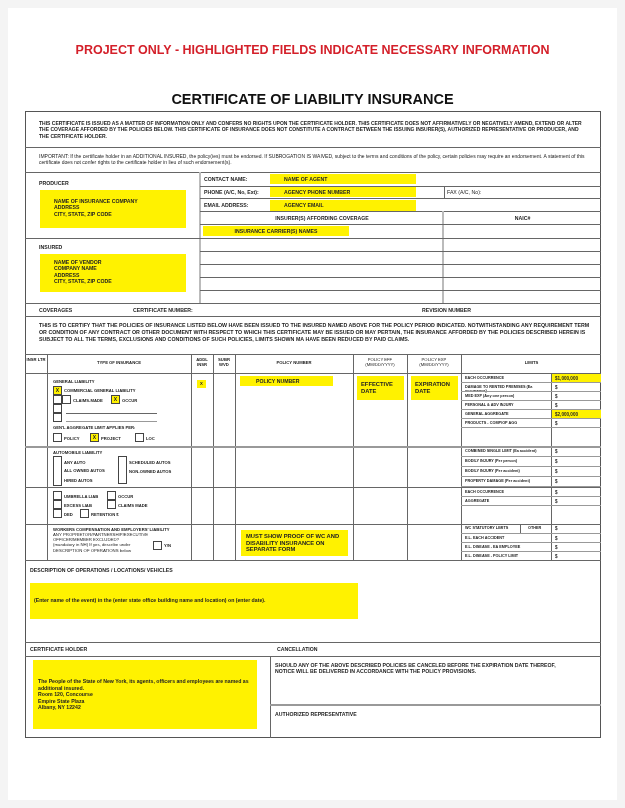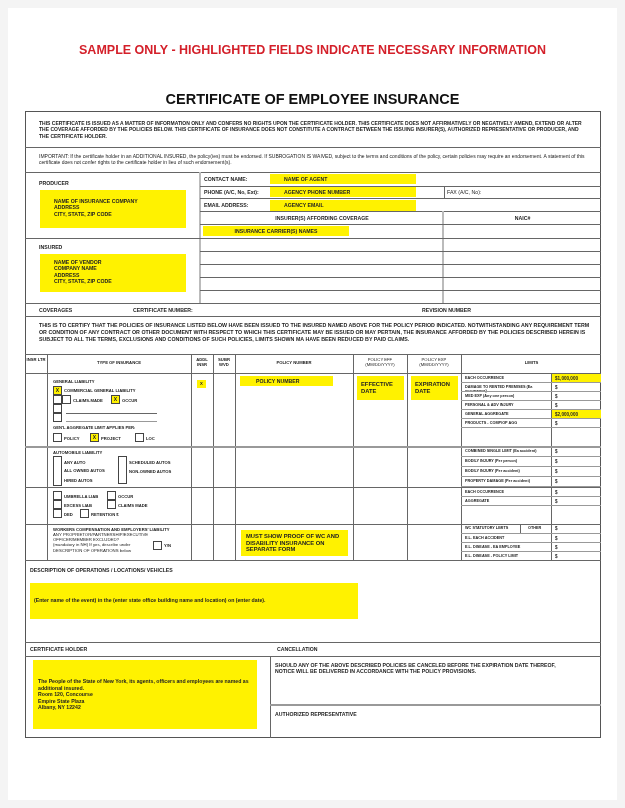--- a/index.html
+++ b/index.html
@@ -17,22 +17,22 @@
 .t5{font-size:5.2px;font-weight:bold;line-height:6.4px}
 .t4{font-size:4.2px;font-weight:bold;line-height:5px}
 .t6{font-size:5.8px;font-weight:bold}
 .cb{position:absolute;width:9px;height:9px;border:1px solid #444;background:#fff;font-size:5px;text-align:center;line-height:7px;font-weight:bold}
 .cbx{background:#fff200}
 </style>
 </head>
 <body>
 
 <div class="page"></div>
-<div class="abs sample">SAMPLE ONLY - HIGHLIGHTED FIELDS INDICATE NECESSARY INFORMATION</div>
-<div class="abs title">CERTIFICATE OF EMPLOYEE INSURANCE</div>
+<div class="abs sample">PROJECT ONLY - HIGHLIGHTED FIELDS INDICATE NECESSARY INFORMATION</div>
+<div class="abs title">CERTIFICATE OF LIABILITY INSURANCE</div>
 <div class="abs frame"></div>
 
 <div class="abs t5" style="left:39px;top:120px;width:550px;font-size:5px">THIS CERTIFICATE IS ISSUED AS A MATTER OF INFORMATION ONLY AND CONFERS NO RIGHTS UPON THE CERTIFICATE HOLDER. THIS CERTIFICATE DOES NOT AFFIRMATIVELY OR NEGATIVELY AMEND, EXTEND OR ALTER THE COVERAGE AFFORDED BY THE POLICIES BELOW. THIS CERTIFICATE OF INSURANCE DOES NOT CONSTITUTE A CONTRACT BETWEEN THE ISSUING INSURER(S), AUTHORIZED REPRESENTATIVE OR PRODUCER, AND THE CERTIFICATE HOLDER.</div>
 <div class="hr" style="left:25px;top:147px;width:576px"></div>
 <div class="abs" style="left:39px;top:153px;width:550px;font-size:5px;line-height:6.4px">IMPORTANT: If the certificate holder in an ADDITIONAL INSURED, the policy(ies) must be endorsed. If SUBROGATION IS WAIVED, subject to the terms and conditions of the policy, certain policies may require an endorsement. A statement of this certificate does not confer rights to the certificate holder in lieu of such endorsement(s).</div>
 <div class="hr" style="left:25px;top:172px;width:576px"></div>
 
 <div class="vrl" style="left:199px;top:172px;height:131px"></div>
 <div class="abs t5" style="left:39px;top:180px">PRODUCER</div>
 <div class="abs hl t5" style="left:40px;top:190px;width:146px;height:38px;padding:8px 0 0 14px">

